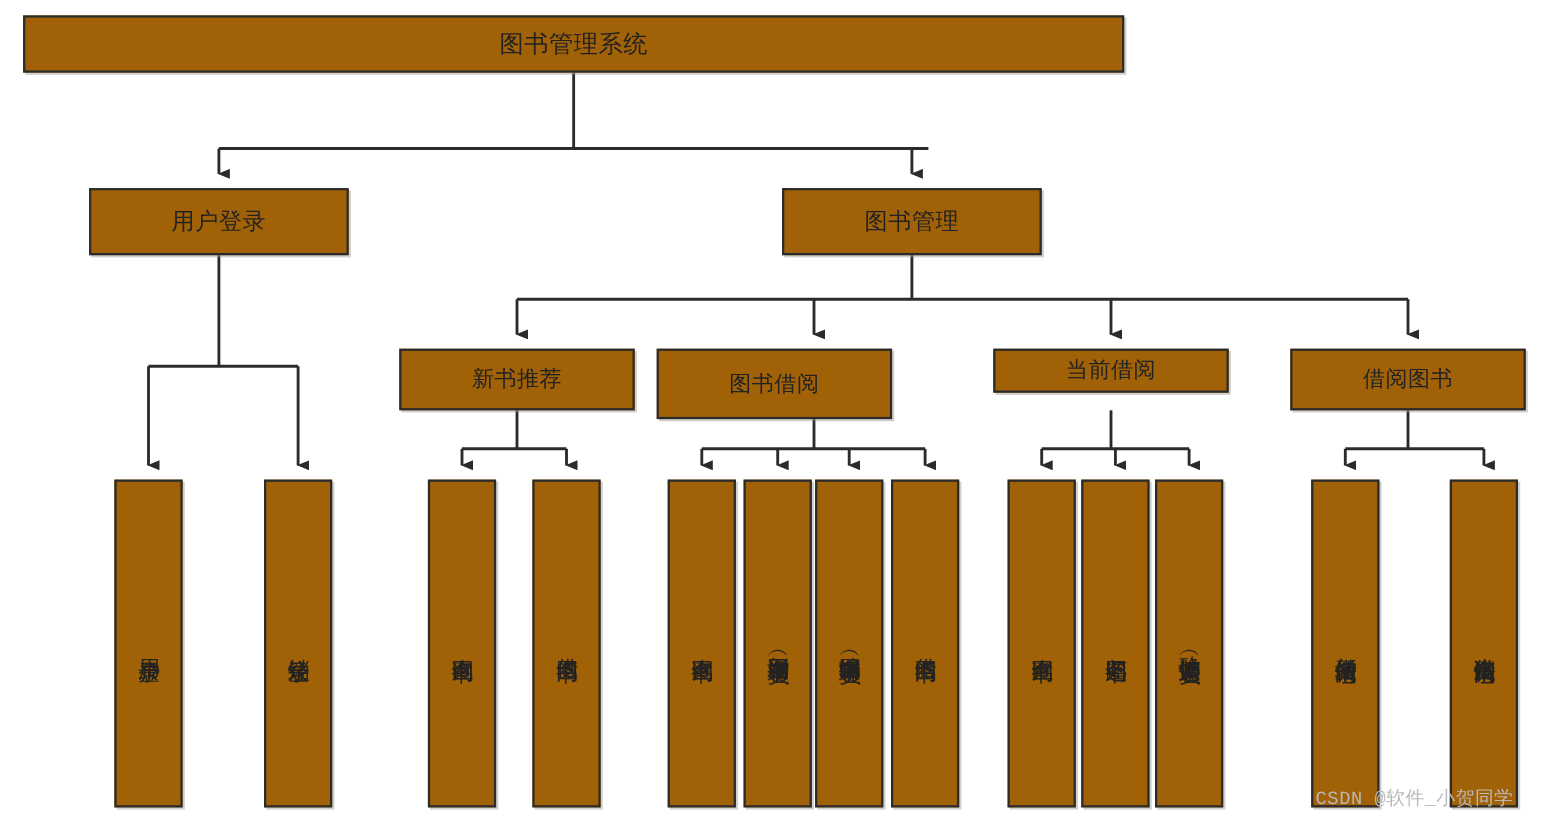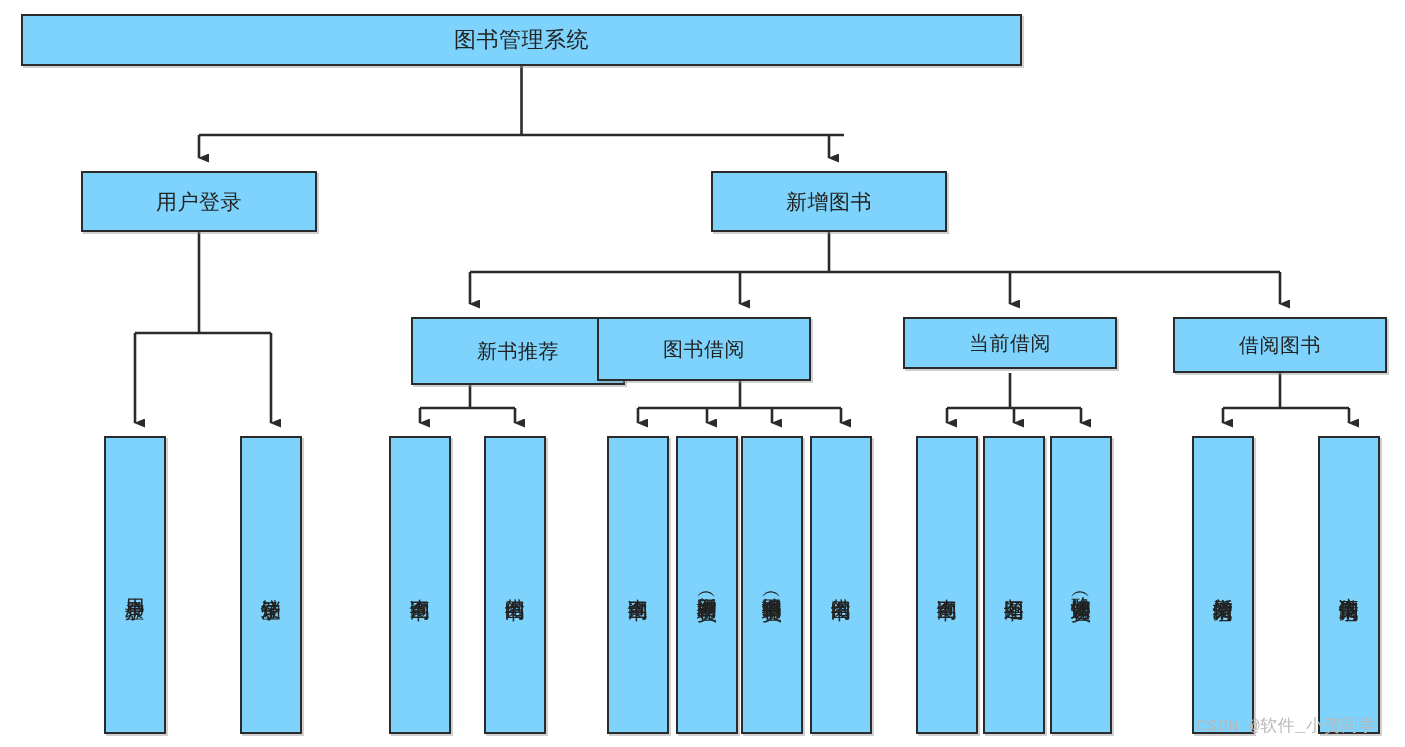--- a/index.html
+++ b/index.html
@@ -20,21 +20,21 @@
   #diagram-svg {
     position: absolute;
     left: 0;
     top: 0;
     width: 1405px;
     height: 747px;
   }
   .node-box {
     position: absolute;
     box-sizing: border-box;
-    background: #7dd3fc;
+    background: #a16207;
     border: 2px solid #2b2b2b;
     box-shadow: 2px 2px 0 rgba(150,150,150,0.45);
     display: flex;
     align-items: center;
     justify-content: center;
   }
   .node-label-h {
     font-size: 21px;
     color: #222222;
     line-height: 1.1;
@@ -124,30 +124,30 @@
   </svg>
 
   <div class="node-box level1" style="left: 21px; top: 14px; width: 1001px; height: 52px;">
     <span class="node-label-h">图书管理系统</span>
   </div>
 
   <div class="node-box level2" style="left: 81px; top: 171px; width: 236px; height: 61px;">
     <span class="node-label-h">用户登录</span>
   </div>
   <div class="node-box level2" style="left: 711px; top: 171px; width: 236px; height: 61px;">
-    <span class="node-label-h">新增图书</span>
+    <span class="node-label-h">图书管理</span>
   </div>
 
-  <div class="node-box level3" style="left: 363px; top: 317px; width: 214px; height: 68px; margin-left: 48px;">
+  <div class="node-box level3" style="left: 363px; top: 317px; width: 214px; height: 56px;">
     <span class="node-label-h">新书推荐</span>
   </div>
   <div class="node-box level3" style="left: 597px; top: 317px; width: 214px; height: 64px;">
     <span class="node-label-h">图书借阅</span>
   </div>
-  <div class="node-box level3" style="left: 903px; top: 317px; width: 214px; height: 52px;">
+  <div class="node-box level3" style="left: 903px; top: 317px; width: 214px; height: 40px;">
     <span class="node-label-h">当前借阅</span>
   </div>
   <div class="node-box level3" style="left: 1173px; top: 317px; width: 214px; height: 56px;">
     <span class="node-label-h">借阅图书</span>
   </div>
 
   <div class="node-box leaf" style="left: 104px; top: 436px; width: 62px; height: 298px;">
     <span class="node-label-v">用户登录</span>
   </div>
   <div class="node-box leaf" style="left: 240px; top: 436px; width: 62px; height: 298px;">

